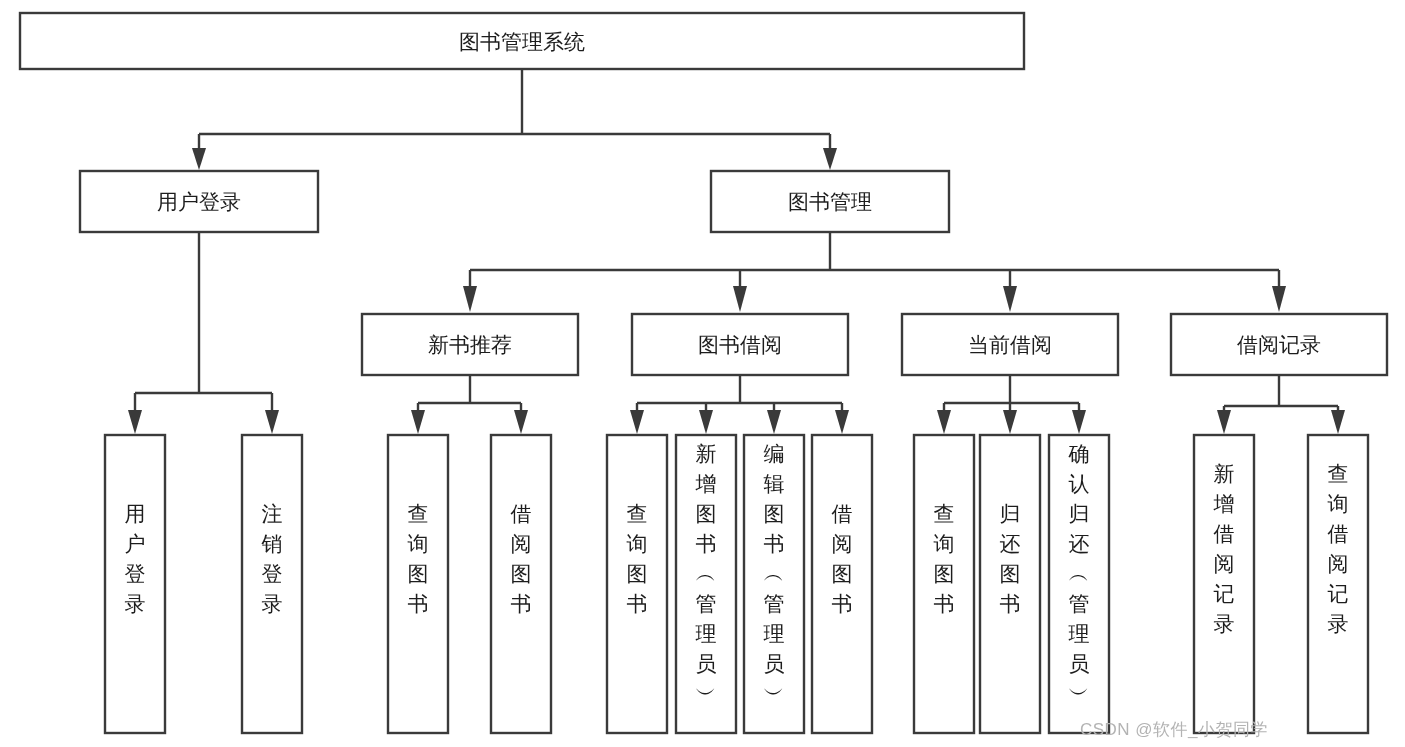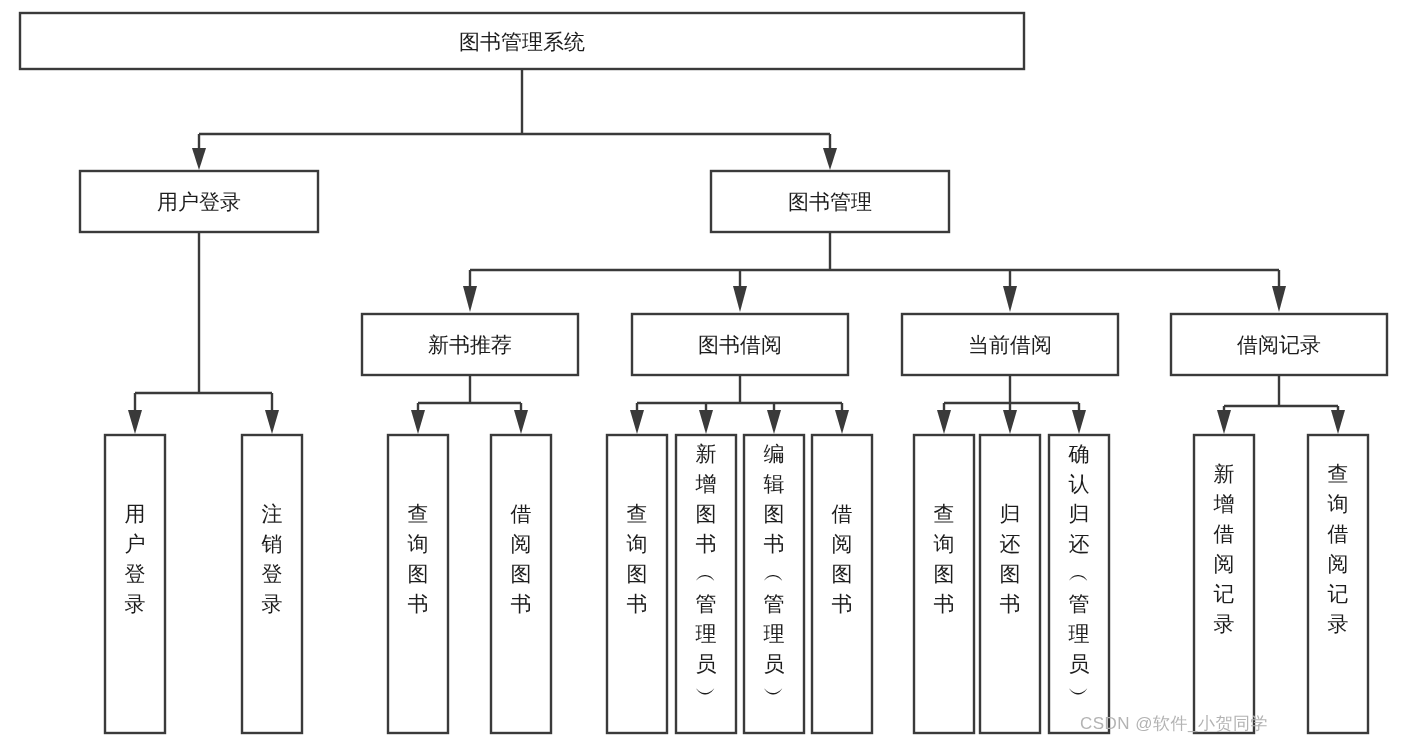--- a/index.html
+++ b/index.html
@@ -44,21 +44,21 @@
   }
   .node-label-v {
     font-family: "Liberation Sans", "DejaVu Sans", sans-serif;
     font-size: 21px;
     fill: #1d1d1d;
     text-anchor: middle;
   }
   .watermark {
     position: absolute;
     right: 14px;
-    bottom: 12px;
+    bottom: 6px;
     font-family: "Liberation Sans", "DejaVu Sans", sans-serif;
     font-size: 17px;
     color: #b3b3b3;
     letter-spacing: 0.5px;
     white-space: nowrap;
     user-select: none;
   }
 </style>
 </head>
 <body>

